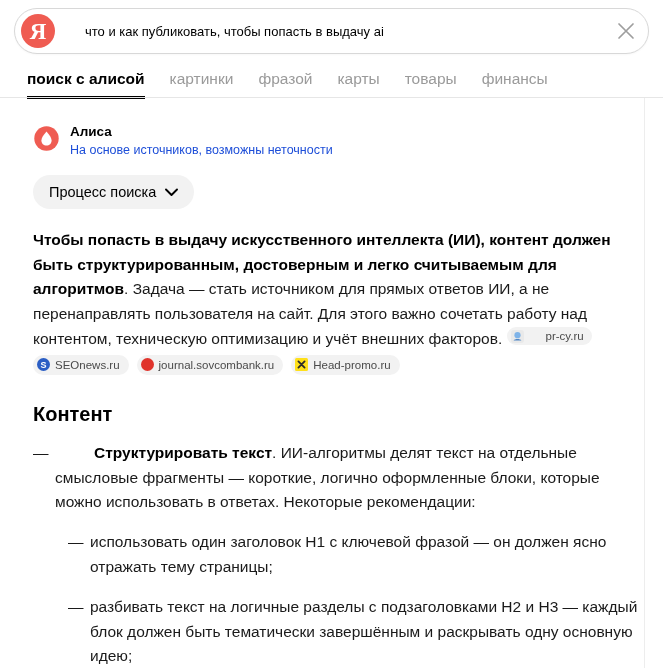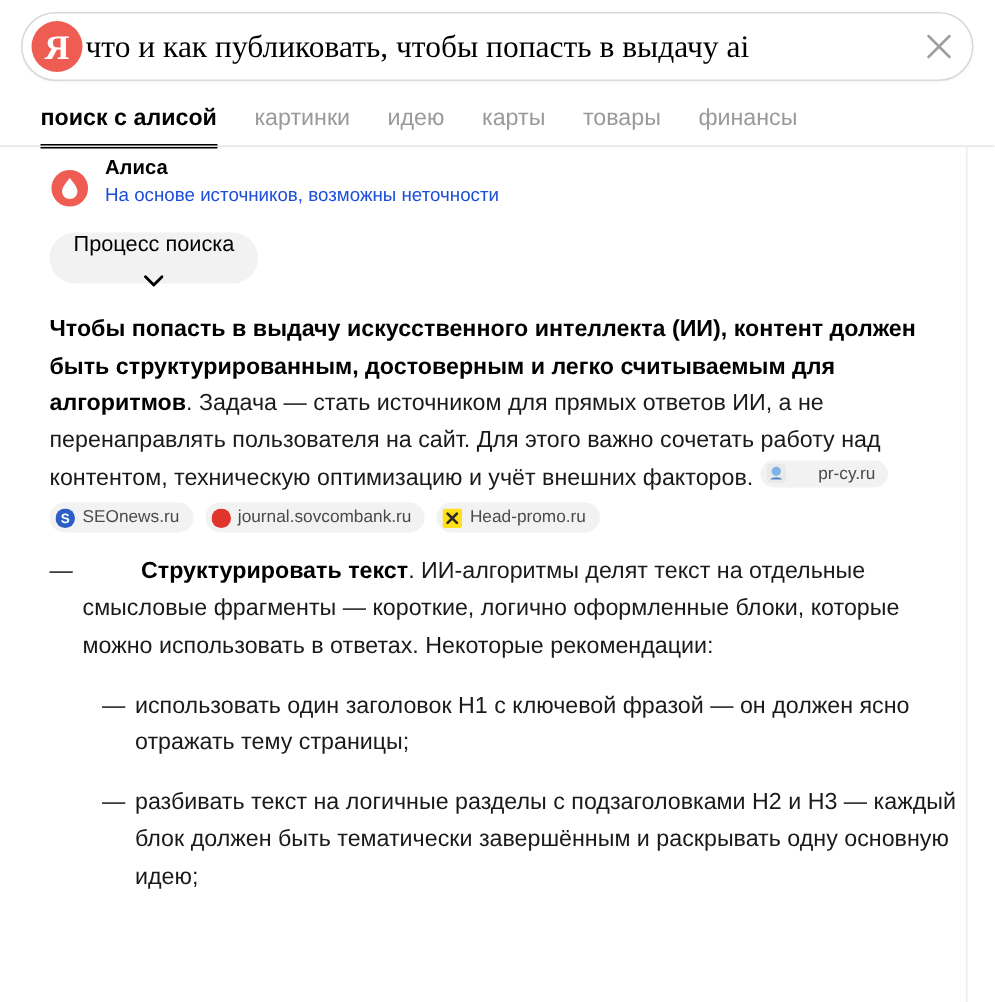--- a/index.html
+++ b/index.html
@@ -41,24 +41,24 @@
     font-size: 23px;
     font-weight: 700;
     line-height: 1;
     font-family: "Liberation Serif", "DejaVu Serif", serif;
   }
   .search-input {
     flex: 1 1 auto;
     border: none;
     outline: none;
     background: transparent;
-    font-size: 21px;
-    font-family: Liberation Serif, serif;
+    font-size: 13px;
+    font-family: Liberation Sans, sans-serif;
     color: #000;
-    margin-left: 2px;
+    margin-left: 30px;
     padding: 0;
     height: 30px;
   }
   .clear-btn {
     flex: 0 0 auto;
     width: 44px; height: 44px;
     display: flex; align-items: center; justify-content: center;
     background: transparent; border: none; cursor: pointer;
   }
   .clear-btn svg { display: block; }
@@ -120,22 +120,22 @@
     position: absolute;
     left: 0; top: 100px;
     width: 663px;
     height: 568px;
     overflow: hidden;
     padding: 0 24px 0 33px;
   }
 
   .assistant-head {
     display: flex;
-    align-items: flex-end;
-    margin-top: 4px;
+    align-items: flex-start;
+    margin-top: 24px;
   }
   .alisa-avatar {
     width: 27px; height: 27px;
     flex: 0 0 auto;
     margin-right: 10px;
     margin-top: 1px;
   }
   .assistant-name {
     font-size: 13.5px;
     font-weight: 700;
@@ -156,21 +156,20 @@
     background: #f2f2f2;
     border: none;
     border-radius: 19px;
     height: 34px;
     padding: 0 16px;
     margin-top: 16px;
     font-size: 14.5px;
     color: #000;
     cursor: pointer;
     font-family: "Liberation Sans", "DejaVu Sans", sans-serif;
-    flex-direction: column;
   }
 
   .answer {
     margin-top: 19px;
     font-size: 15.5px;
     line-height: 1.6;
     color: #1a1a1a;
     max-width: 600px;
   }
   .answer b { font-weight: 700; color: #000; }
@@ -259,21 +258,21 @@
         </svg>
       </span>
     </button>
   </div>
 </div>
 
 <div class="tabs-wrap">
   <div class="tabs">
     <div class="tab active">поиск с алисой</div>
     <div class="tab">картинки</div>
-    <div class="tab">идею</div>
+    <div class="tab">фразой</div>
     <div class="tab">карты</div>
     <div class="tab">товары</div>
     <div class="tab">финансы</div>
     <div class="tab">квартиры</div>
     <div class="tab">перевод</div>
   </div>
 </div>
 <div class="tabs-divider"></div>
 <div class="right-edge"></div>
 
@@ -329,20 +328,21 @@
     </span>
     <span class="chip">
       <svg class="favicon" viewBox="0 0 13 13" aria-hidden="true">
         <rect width="13" height="13" rx="1.5" fill="#ffe01a"></rect>
         <path d="M3.4 3.4 L9.6 9.6 M9.6 3.4 L3.4 9.6" stroke="#2b2b2b" stroke-width="1.8" stroke-linecap="round"></path>
       </svg>
       <span>Head-promo.ru</span>
     </span>
   </div>
 
+  <div class="section-title">Контент</div>
 
   <div class="bullet">
     <span class="dash">—</span>
     <span class="btext"><b>Структурировать текст</b><span>. ИИ-алгоритмы делят текст на отдельные смысловые фрагменты — короткие, логично оформленные блоки, которые можно использовать в ответах. Некоторые рекомендации:</span></span>
   </div>
 
   <div class="sub-bullets">
     <div class="sub-bullet">
       <span class="dash">—</span>
       <span>использовать один заголовок H1 с ключевой фразой — он должен ясно отражать тему страницы;</span>

